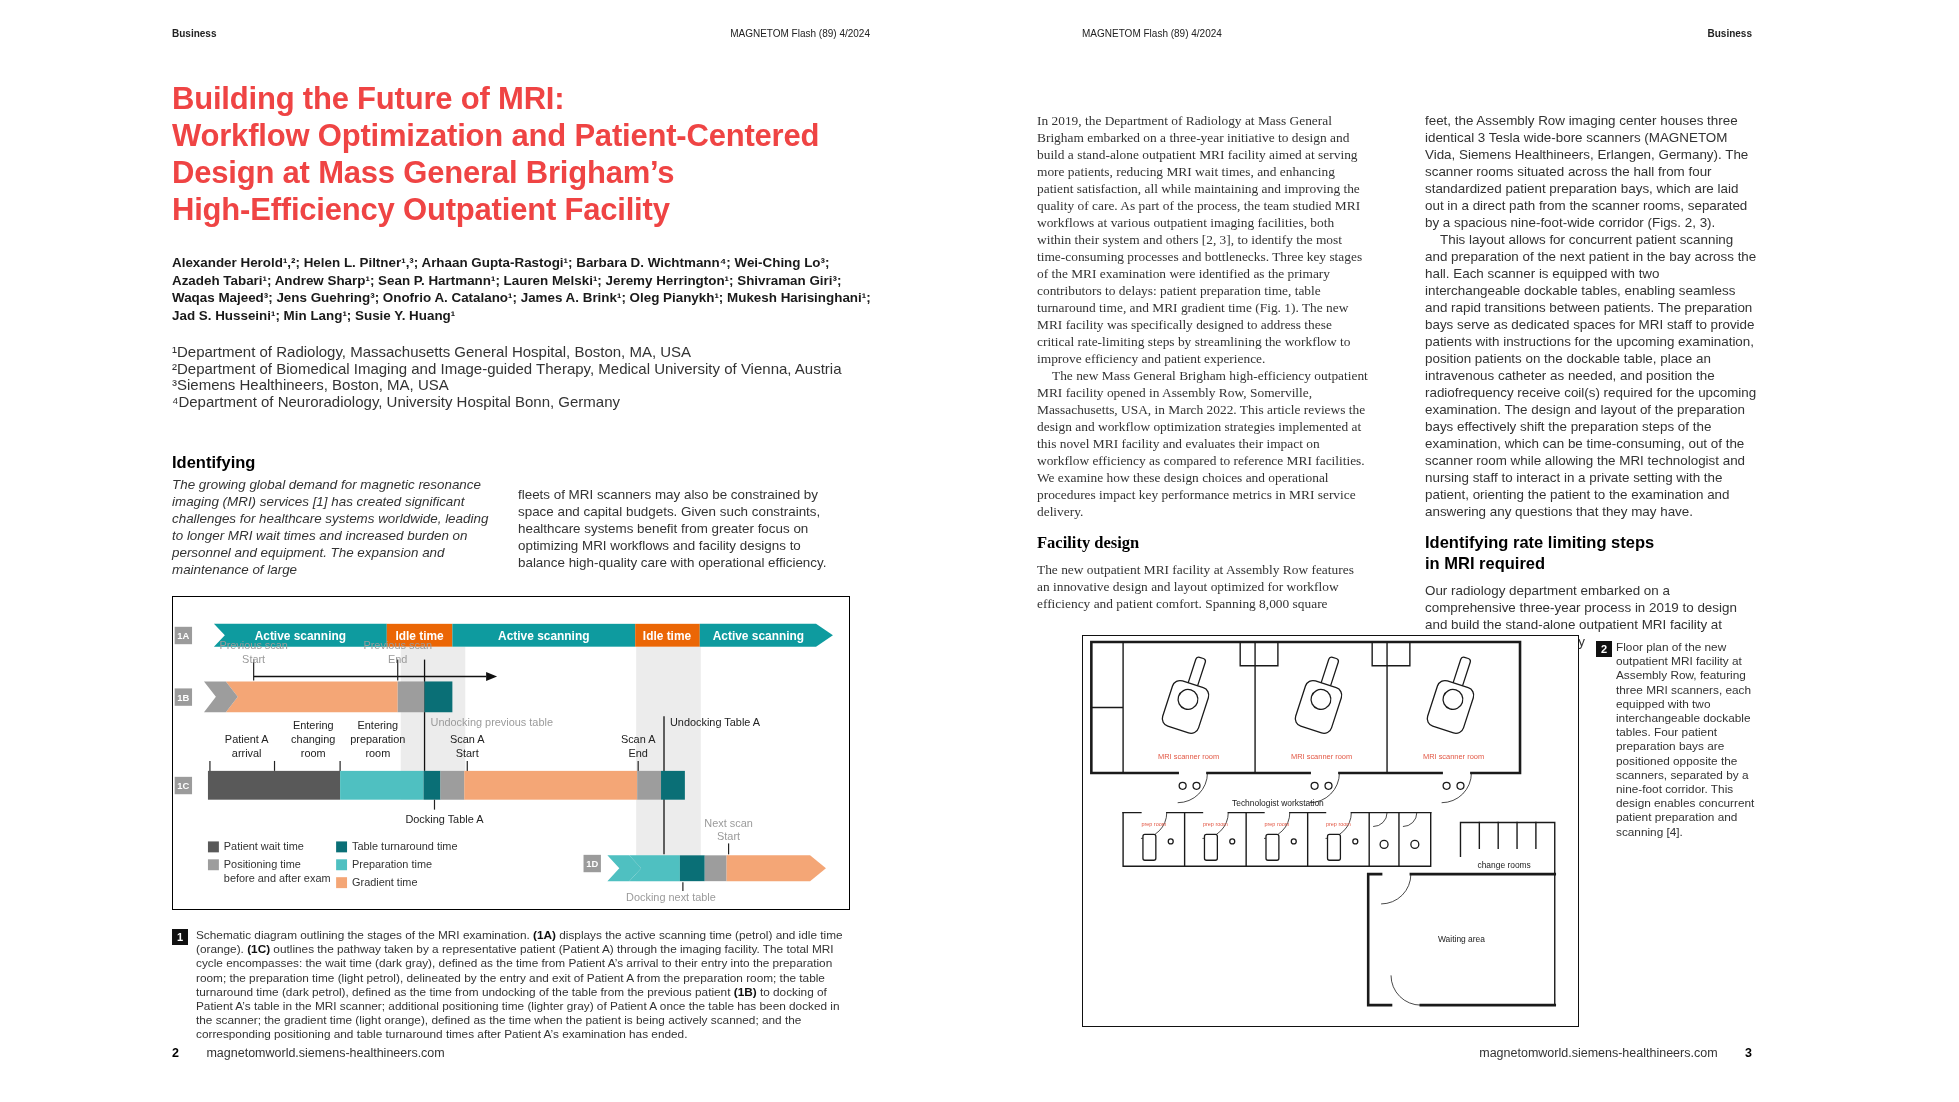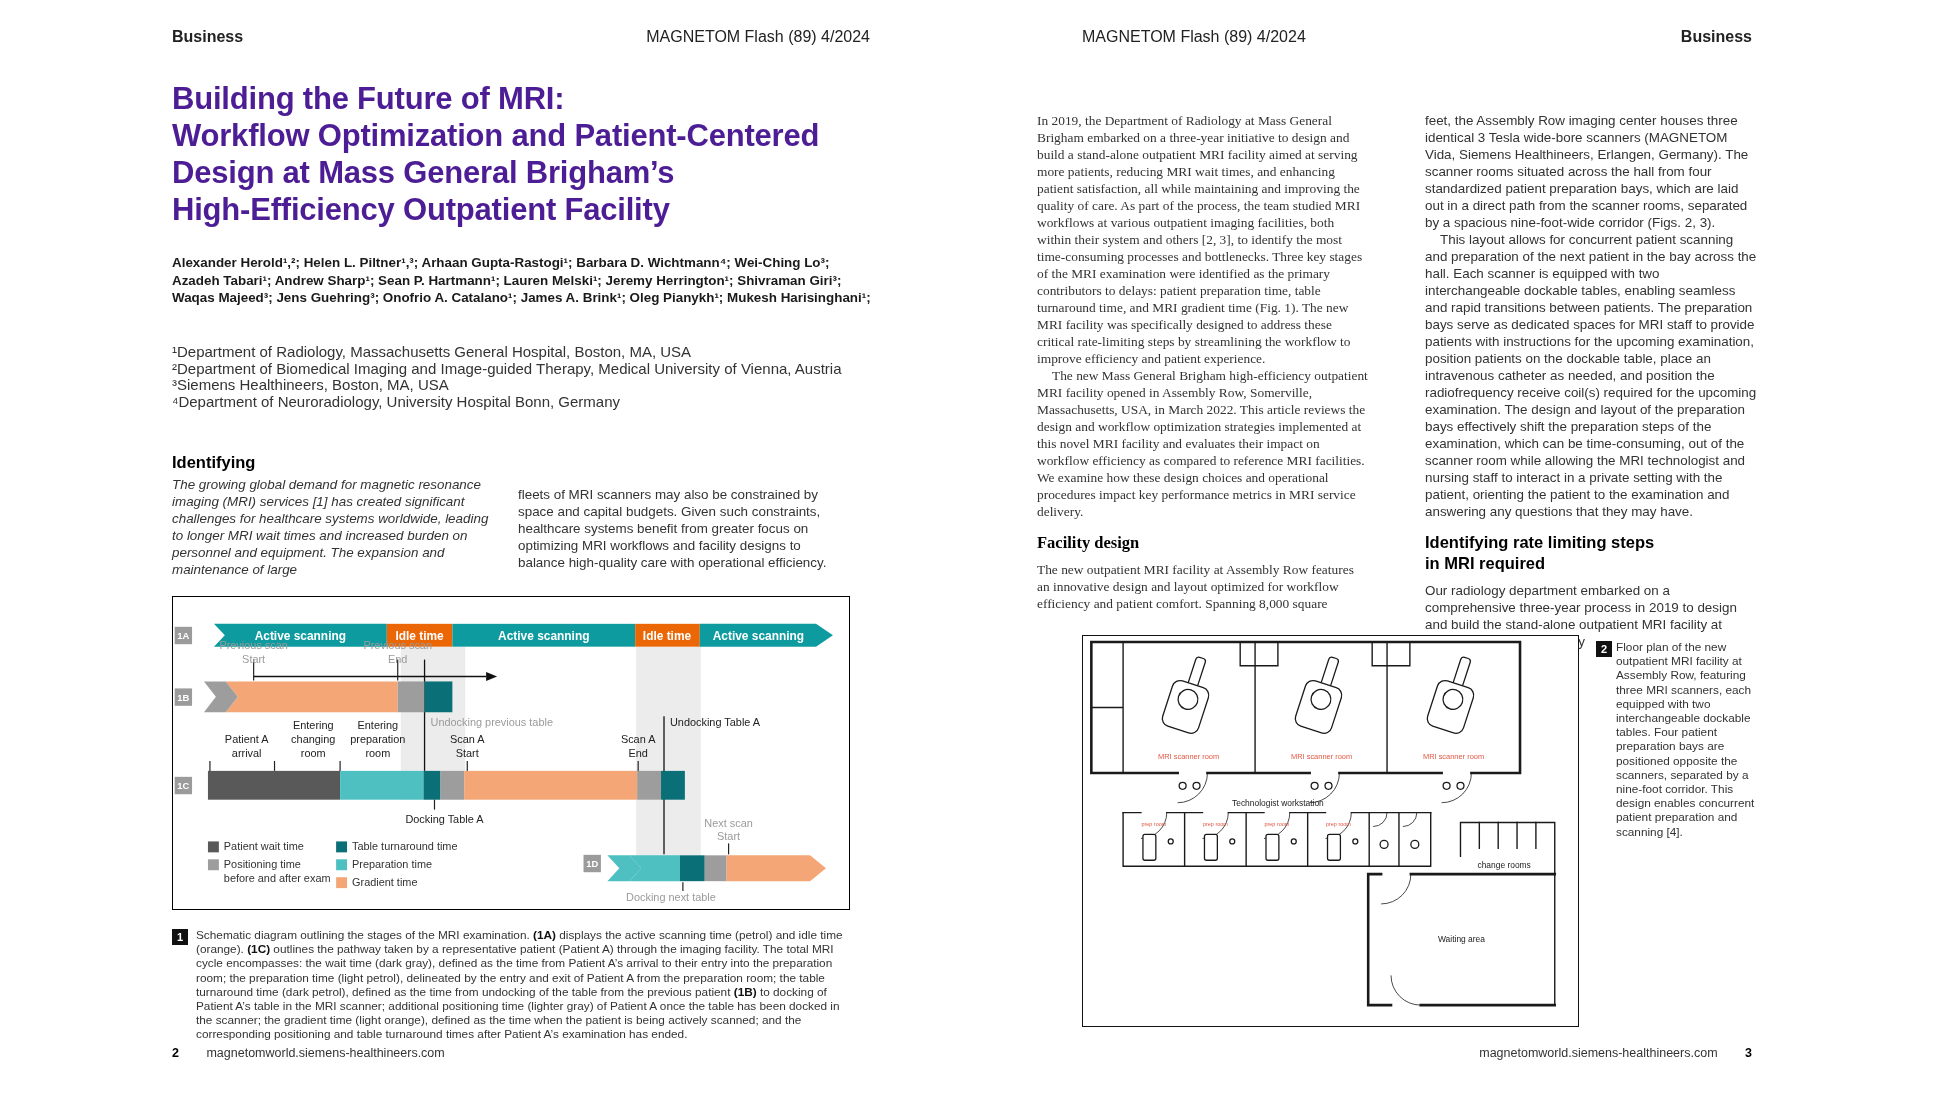--- a/index.html
+++ b/index.html
@@ -1,21 +1,21 @@
 <!DOCTYPE html>
 <html><head>
 <meta charset="utf-8">
 <style>
   html,body{margin:0;padding:0;background:#d8d8d8;}
   .spread{position:relative;width:1959px;height:1102px;background:#ffffff;
           font-family:"Liberation Sans",sans-serif;color:#333;overflow:hidden;}
   .abs{position:absolute;}
-  .hdr{font-size:16px;color:#222;}
+  .hdr{font-size:10px;color:#222;}
   .bold{font-weight:bold;}
-  .title-line{font-size:31px;line-height:37px;font-weight:bold;color:#4c1d95;letter-spacing:-0.2px;}
+  .title-line{font-size:31px;line-height:37px;font-weight:bold;color:#ef4444;letter-spacing:-0.2px;}
   .author-line{font-size:13.4px;line-height:17.5px;font-weight:bold;color:#1a1a1a;}
   .affil-line{font-size:15px;line-height:16.5px;color:#333;}
   .sec-head{font-size:16.5px;font-weight:bold;color:#000;line-height:21px;}
   .body-col{font-size:13.4px;line-height:17px;color:#333;text-align:left;}
   .para{margin:0 0 0 0;}
   .indent{text-indent:15px;}
   .fig-box{border:1px solid #000;background:#fff;}
   .fig2-box{border:1.5px solid #111;background:#fff;}
   .caption{font-size:11.8px;line-height:14.2px;color:#333;}
   .caption .cap-bold{font-weight:bold;color:#111;}
@@ -56,20 +56,21 @@
     <div class="title-line">Building the Future of MRI:</div>
     <div class="title-line">Workflow Optimization and Patient-Centered</div>
     <div class="title-line">Design at Mass General Brigham’s</div>
     <div class="title-line">High-Efficiency Outpatient Facility</div>
   </div>
 
   <div class="abs" style="left:172px;top:254px;width:700px;">
     <div class="author-line">Alexander Herold¹,²; Helen L. Piltner¹,³; Arhaan Gupta-Rastogi¹; Barbara D. Wichtmann⁴; Wei-Ching Lo³;</div>
     <div class="author-line">Azadeh Tabari¹; Andrew Sharp¹; Sean P. Hartmann¹; Lauren Melski¹; Jeremy Herrington¹; Shivraman Giri³;</div>
     <div class="author-line">Waqas Majeed³; Jens Guehring³; Onofrio A. Catalano¹; James A. Brink¹; Oleg Pianykh¹; Mukesh Harisinghani¹;</div>
+    <div class="author-line">Jad S. Husseini¹; Min Lang¹; Susie Y. Huang¹</div>
   </div>
 
   <div class="abs" style="left:172px;top:344px;width:700px;">
     <div class="affil-line">¹Department of Radiology, Massachusetts General Hospital, Boston, MA, USA</div>
     <div class="affil-line">²Department of Biomedical Imaging and Image-guided Therapy, Medical University of Vienna, Austria</div>
     <div class="affil-line">³Siemens Healthineers, Boston, MA, USA</div>
     <div class="affil-line">⁴Department of Neuroradiology, University Hospital Bonn, Germany</div>
   </div>
 
   <div class="abs sec-head" style="left:172px;top:452px;">Identifying</div>

